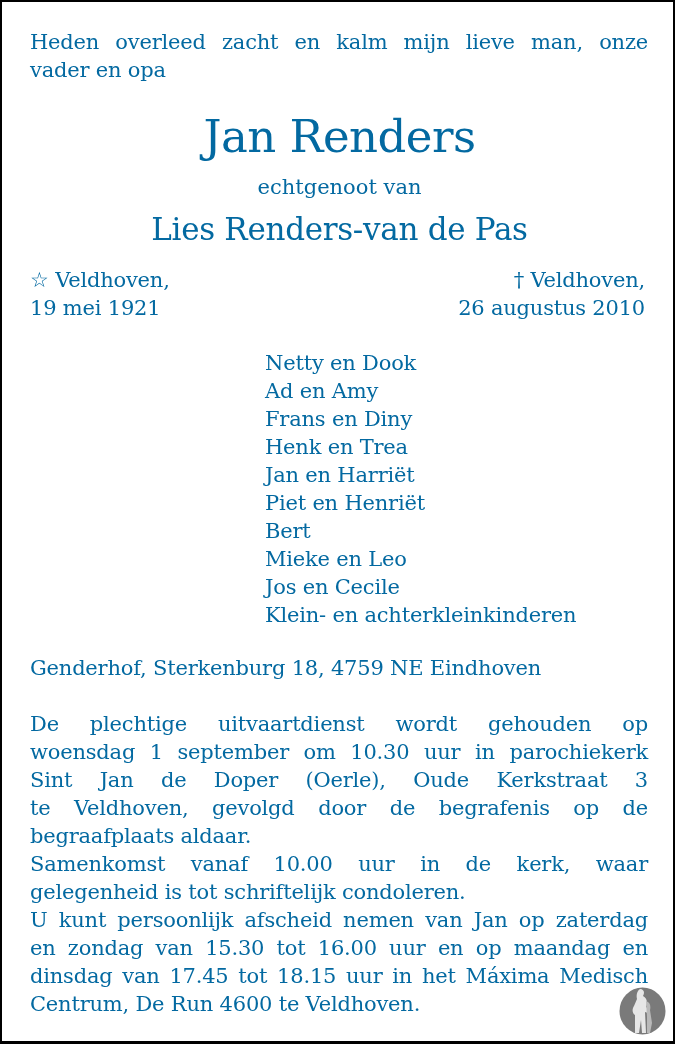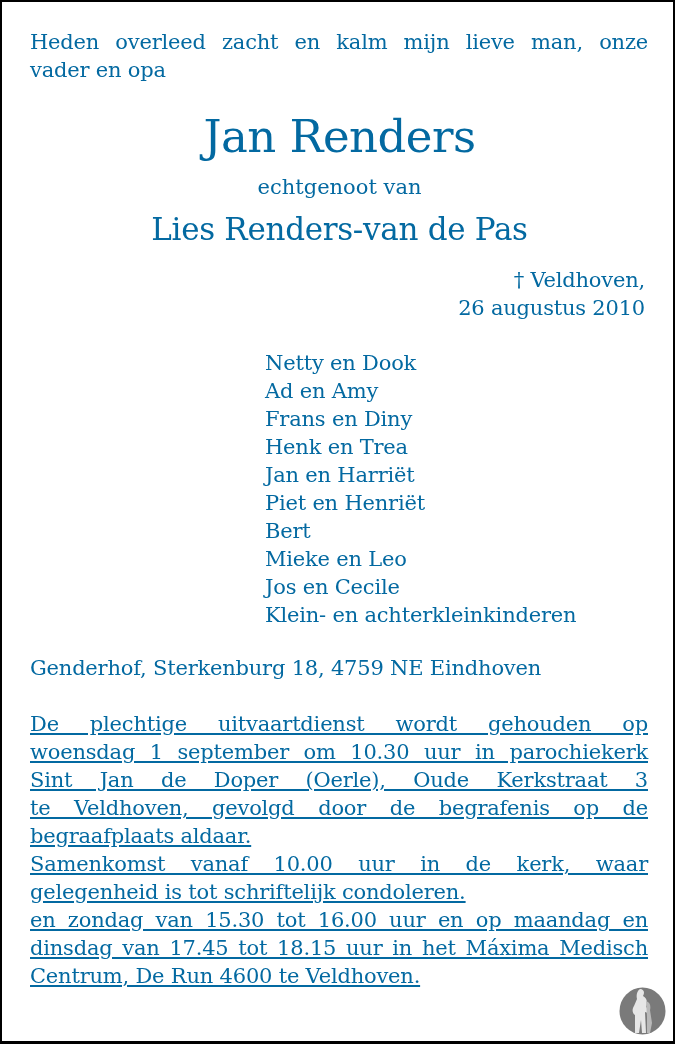--- a/index.html
+++ b/index.html
@@ -20,39 +20,43 @@
     .intro .l1 { display: block; text-align: justify; text-align-last: justify; width: 618px; }
     .name { left: 0; width: 675px; top: 108px; text-align: center; font-size: 45px; line-height: 54px; letter-spacing: -0.5px; }
     .spouse-label { left: 0; width: 675px; top: 171px; text-align: center; font-size: 21px; line-height: 28px; }
     .spouse { left: 0; width: 675px; top: 206px; text-align: center; font-size: 31px; line-height: 42px; letter-spacing: -0.3px; }
     .birth { left: 28px; top: 264px; }
     .death { right: 28px; top: 264px; text-align: right; }
     .birth span, .death span { display: block; }
     .family { left: 263px; top: 347px; }
     .family span { display: block; }
     .address { left: 28px; top: 652px; }
-    .funeral { left: 28px; top: 708px; width: 618px; text-decoration: underline; }
+    .funeral { left: 28px; top: 708px; width: 618px; }
     .funeral .j { display: block; text-align: justify; text-align-last: justify; }
     .funeral .n { display: block; text-align: left; }
     .logo { left: 617px; top: 985px; width: 47px; height: 48px; }
   </style>
 </head>
 <body>
 
 <div class="frame">
 
   <div class="abs txt intro">
     <span class="l1">Heden overleed zacht en kalm mijn lieve man, onze</span>
     <span>vader en opa</span>
   </div>
 
   <div class="abs name">Jan Renders</div>
   <div class="abs spouse-label">echtgenoot van</div>
   <div class="abs spouse">Lies Renders-van de Pas</div>
 
+  <div class="abs txt birth">
+    <span><span style="display:inline">☆</span> <span style="display:inline">Veldhoven,</span></span>
+    <span>19 mei 1921</span>
+  </div>
 
   <div class="abs txt death">
     <span><span style="display:inline">†</span> <span style="display:inline">Veldhoven,</span></span>
     <span>26 augustus 2010</span>
   </div>
 
   <div class="abs txt family">
     <span>Netty en Dook</span>
     <span>Ad en Amy</span>
     <span>Frans en Diny</span>
@@ -68,20 +72,21 @@
   <div class="abs txt address">Genderhof, Sterkenburg 18, 4759 NE Eindhoven</div>
 
   <div class="abs txt funeral">
     <span class="j">De plechtige uitvaartdienst wordt gehouden op</span>
     <span class="j">woensdag 1 september om 10.30 uur in parochiekerk</span>
     <span class="j">Sint Jan de Doper (Oerle), Oude Kerkstraat 3</span>
     <span class="j">te Veldhoven, gevolgd door de begrafenis op de</span>
     <span class="n">begraafplaats aldaar.</span>
     <span class="j">Samenkomst vanaf 10.00 uur in de kerk, waar</span>
     <span class="n">gelegenheid is tot schriftelijk condoleren.</span>
+    <span class="j">U kunt persoonlijk afscheid nemen van Jan op zaterdag</span>
     <span class="j">en zondag van 15.30 tot 16.00 uur en op maandag en</span>
     <span class="j">dinsdag van 17.45 tot 18.15 uur in het Máxima Medisch</span>
     <span class="n">Centrum, De Run 4600 te Veldhoven.</span>
   </div>
 
   <div class="abs logo">
     <svg width="47" height="48" viewBox="0 0 47 48">
       <ellipse cx="23.5" cy="24" rx="23" ry="23.5" fill="#7a7a7a"></ellipse>
       <path d="M21 2 C25 2 26 6 24 9 C28 11 29 16 27 20 L30 22 L29 26 L26 25 L27 46 L23 46 L22 33 L20 46 L16 46 L16 28 C13 26 13 22 15 19 L18 12 C17 8 18 4 21 2 Z" fill="#e6e6e6"></path>
       <path d="M27 14 C31 15 32 19 31 23 L33 36 L31 46 L28 46 L28 30 Z" fill="#b9b9b9"></path>

